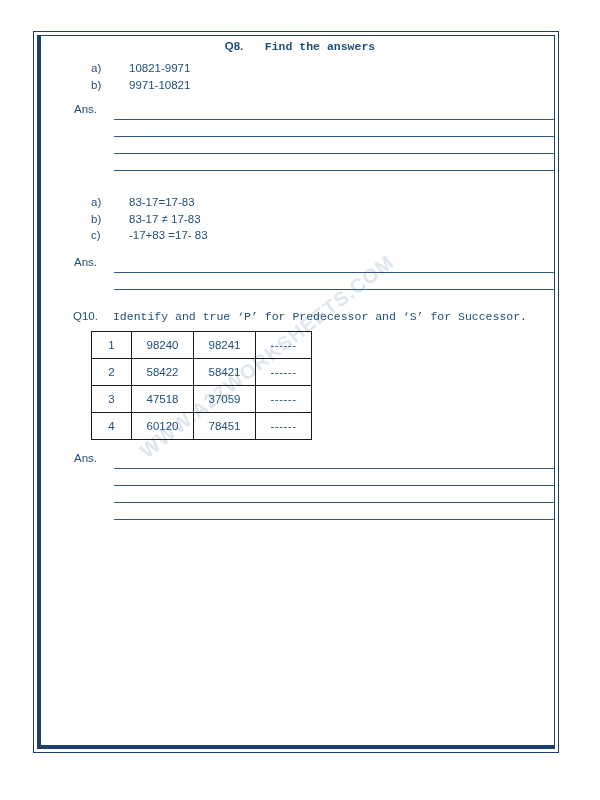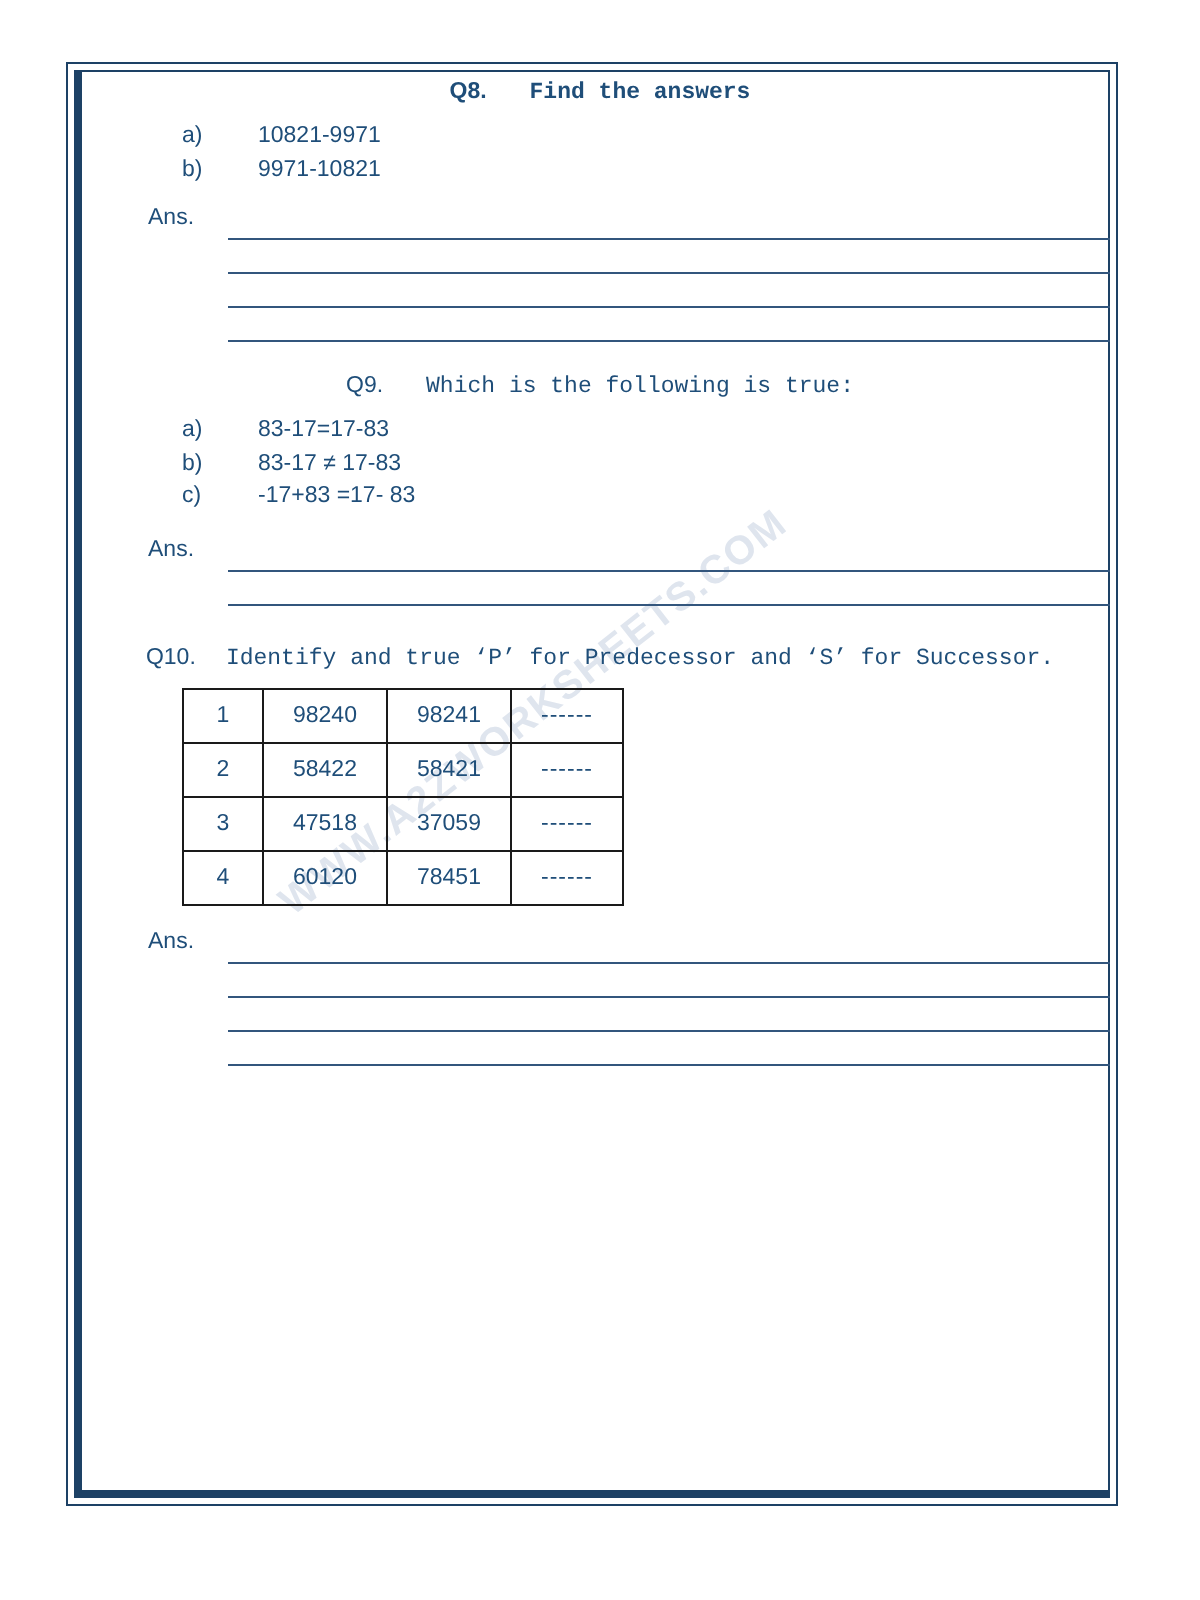--- a/index.html
+++ b/index.html
@@ -179,24 +179,20 @@
         <div class="ans-line"></div>
         <div class="ans-line"></div>
         <div class="ans-line"></div>
       </div>
     </div>
   </div>
 
   <div class="sp-q9"></div>
 
   <div class="q-block">
-    <div class="q-head">
-      <span class="q-label">Q9.</span>
-      <span class="q-text">Which is the following is true:</span>
-    </div>
     <div class="opt-list">
       <div class="opt-row">
         <span class="opt-key">a)</span>
         <span class="opt-val">83-17=17-83</span>
       </div>
       <div class="opt-row">
         <span class="opt-key">b)</span>
         <span class="opt-val">83-17 ≠ 17-83</span>
       </div>
       <div class="opt-row">

